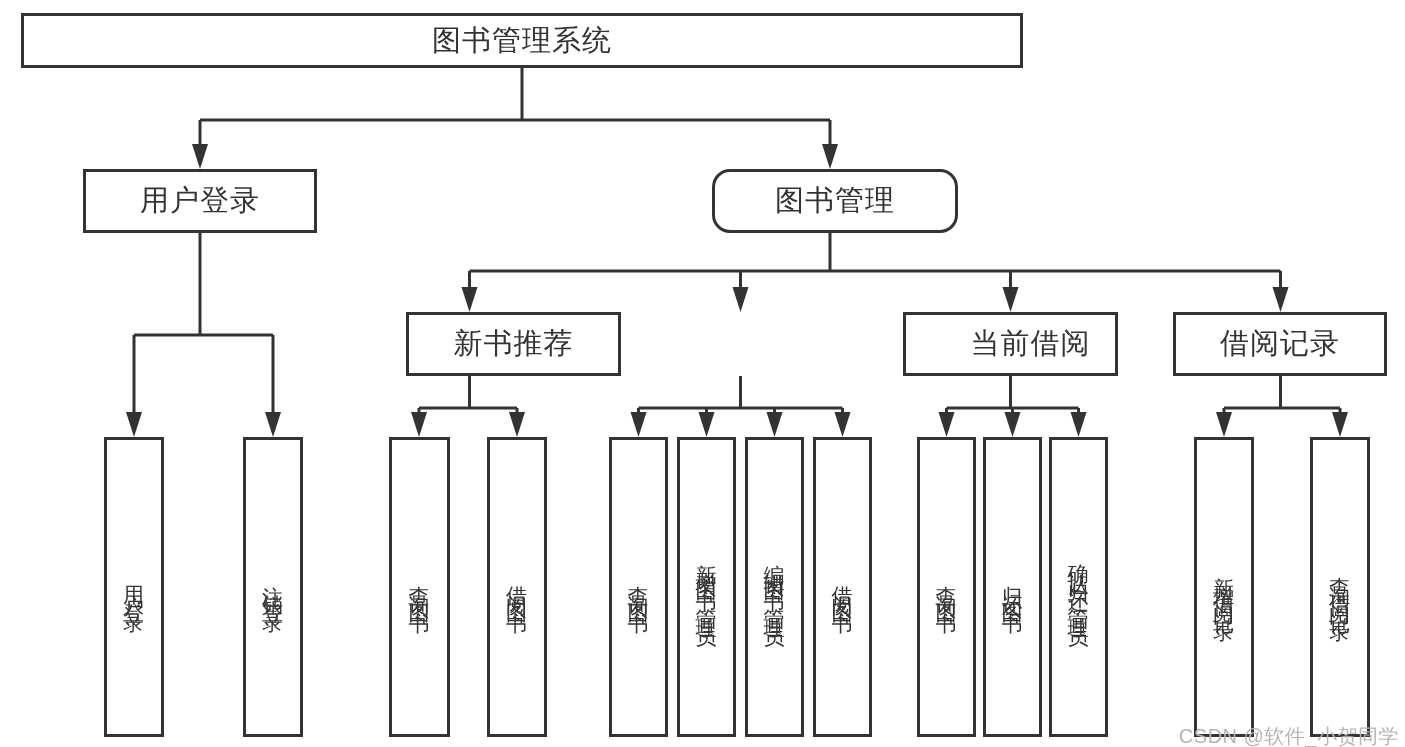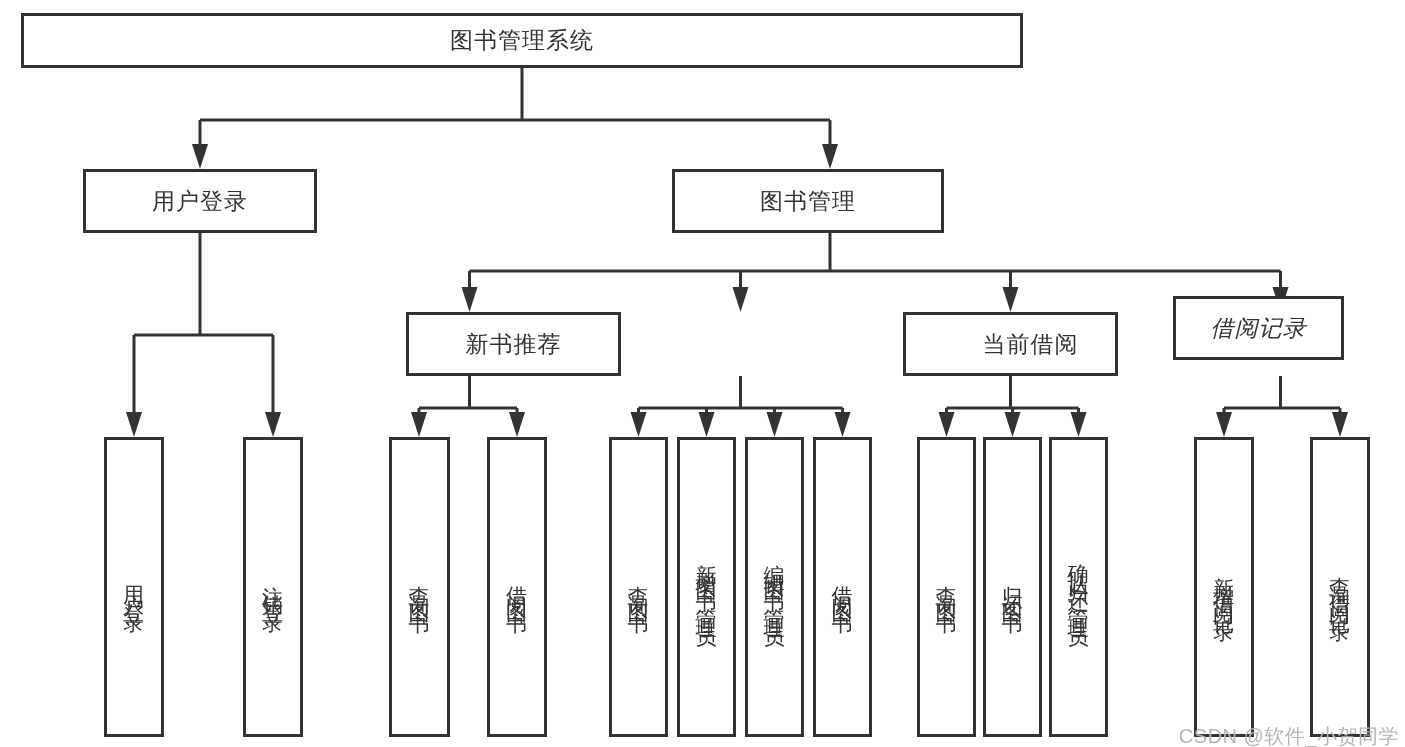--- a/index.html
+++ b/index.html
@@ -13,21 +13,21 @@
   .ln { stroke: var(--line,#333333); stroke-width:3; fill:none; }
   .ah { fill: var(--line,#333333); stroke:none; }
   .node {
     position:absolute; box-sizing:border-box;
     border:3px solid var(--line,#333333);
     background: var(--boxbg,#ffffff);
     color: var(--text,#333333);
     display:flex; align-items:center; justify-content:center;
     text-align:center;
   }
-  .h { font-size:23px; letter-spacing:1px; }
+  .h { font-size:29px; letter-spacing:1px; }
   .leaf .vtext {
     writing-mode:vertical-rl; text-orientation:mixed;
     font-size:21px; line-height:1; letter-spacing:9px;
     white-space:nowrap;
   }
   .watermark {
     position:absolute; right:6px; top:687px;
     font-size:20px; letter-spacing:0.5px;
     color: var(--watermark,#b5b5b5);
     margin-top: 36px;
@@ -67,25 +67,25 @@
       <polygon class="ah" points="1004.5,412 1020.5,412 1012.5,437"></polygon>
       <polygon class="ah" points="1070.5,412 1086.5,412 1078.5,437"></polygon>
       <polygon class="ah" points="1216,412 1232,412 1224,437"></polygon>
       <polygon class="ah" points="1332,412 1348,412 1340,437"></polygon>
     </g>
   </svg>
 
   <div class="node h" style="left:21px;top:13px;width:1002px;height:55px;">图书管理系统</div>
 
   <div class="node h" style="left:83px;top:169px;width:234px;height:64px;">用户登录</div>
-  <div class="node h" style="left:672px;top:169px;width:272px;height:64px;">图书管理</div>
+  <div class="node h" style="left:712px;top:169px;width:246px;height:64px;border-radius:18px;">图书管理</div>
 
   <div class="node h" style="left:362px;top:312px;width:215px;height:64px;margin-left:44px;">新书推荐</div>
   <div class="node h" style="left:903px;top:312px;width:215px;height:64px;padding-left:40px;">当前借阅</div>
-  <div class="node h" style="left:1173px;top:296px;width:171px;height:64px;font-style:italic;">借阅记录</div>
+  <div class="node h" style="left:1173px;top:312px;width:214px;height:64px;">借阅记录</div>
 
   <div class="node leaf" style="left:104px;top:437px;width:60px;height:300px;">
     <span class="vtext">用户登录</span>
   </div>
   <div class="node leaf" style="left:243px;top:437px;width:60px;height:300px;">
     <span class="vtext">注销登录</span>
   </div>
 
   <div class="node leaf" style="left:389px;top:437px;width:61px;height:300px;">
     <span class="vtext">查询图书</span>

